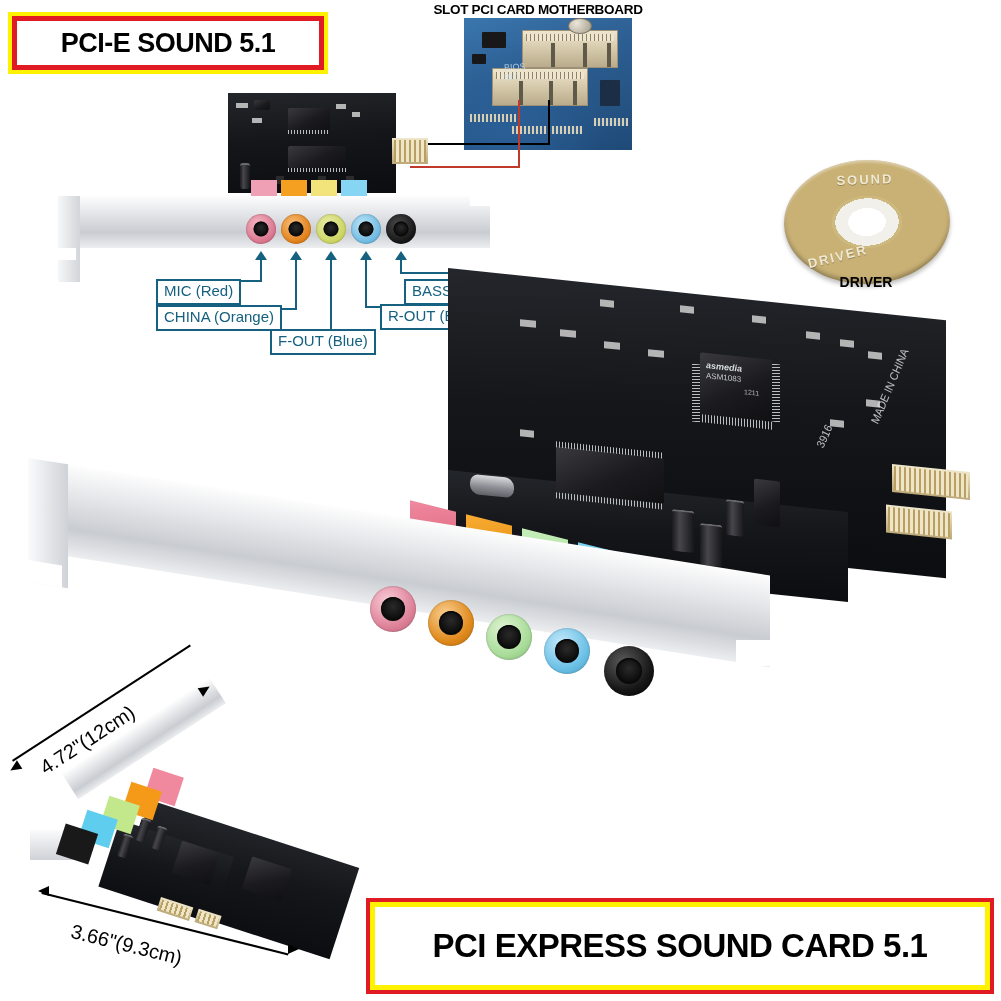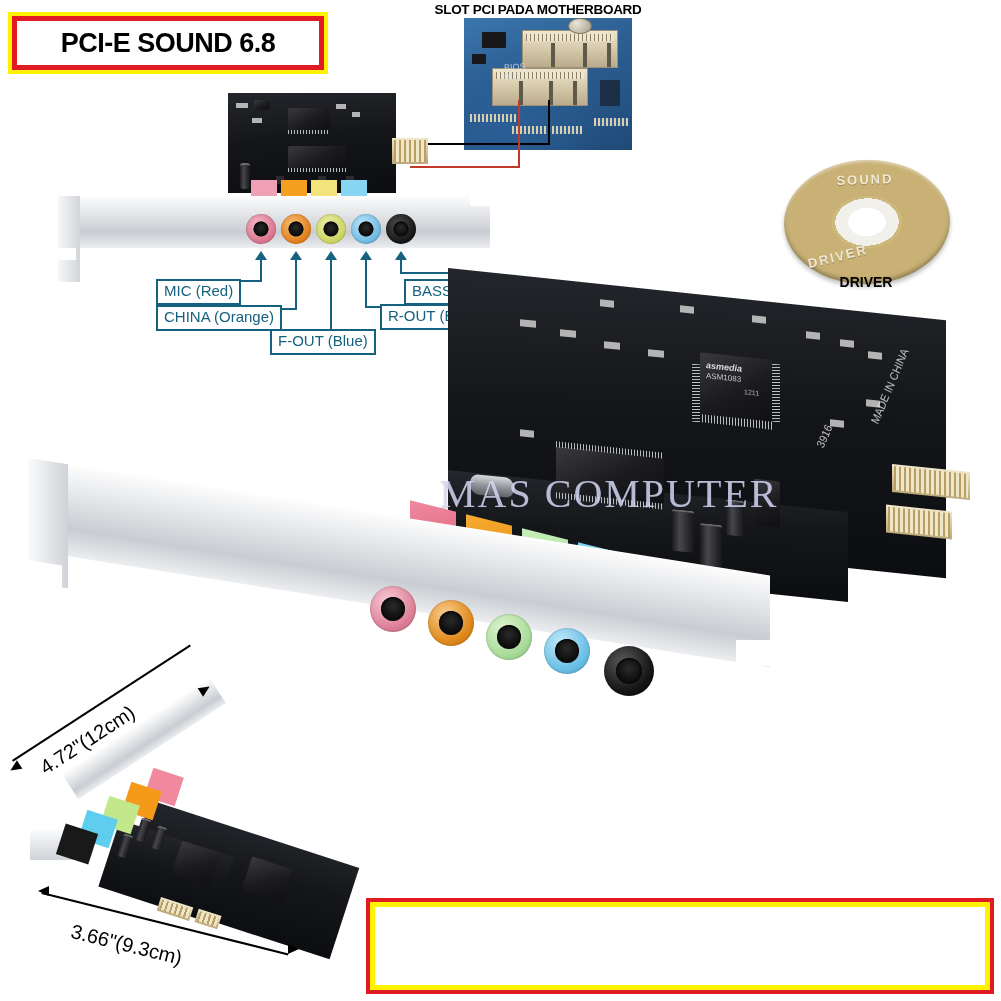--- a/index.html
+++ b/index.html
@@ -322,25 +322,25 @@
     width: 0; height: 0;
   }
 </style>
 </head>
 <body>
 
 <div id="stage">
 
   <div class="banner-top">
     <div class="banner-top-inner">
-      <span class="banner-top-text">PCI-E SOUND 6.8</span>
-    </div>
-  </div>
-
-  <div class="mb-title">SLOT PCI PADA MOTHERBOARD</div>
+      <span class="banner-top-text">PCI-E SOUND 5.1</span>
+    </div>
+  </div>
+
+  <div class="mb-title">SLOT PCI CARD MOTHERBOARD</div>
   <div class="mb-photo">
 
     <div class="mb-slot" style="left:58px; top:12px; width:96px; height:38px;">
       <div class="teeth"></div>
       <div class="gap" style="left:28px; top:12px; width:4px; height:24px;"></div>
       <div class="gap" style="left:60px; top:12px; width:4px; height:24px;"></div>
       <div class="gap" style="left:84px; top:12px; width:4px; height:24px;"></div>
     </div>
 
     <div class="mb-slot" style="left:28px; top:50px; width:96px; height:38px;">
@@ -516,21 +516,20 @@
       <div class="hole" style="width:24px; height:24px;"></div>
     </div>
     <div class="jack" style="left:544px; top:628px; width:46px; height:46px; background:radial-gradient(circle at 38% 32%, #c5e9fa, #6bc0e6 62%, #4a9cc3 100%);">
       <div class="hole" style="width:24px; height:24px;"></div>
     </div>
     <div class="jack" style="left:604px; top:646px; width:50px; height:50px; background:radial-gradient(circle at 38% 32%, #5a5a5a, #161616 62%, #000 100%);">
       <div class="hole" style="width:26px; height:26px;"></div>
     </div>
   </div>
 
-  <div class="watermark">MAS COMPUTER</div>
 
   <div>
 
     <div class="pcb" style="left:150px; top:800px; width:220px; height:96px; transform:rotate(18deg); transform-origin:left top;"></div>
     <div class="pcb" style="left:120px; top:820px; width:120px; height:70px; transform:rotate(18deg); transform-origin:left top;"></div>
 
     <div class="bracket" style="left:62px; top:774px; width:176px; height:30px; transform:rotate(-33deg); transform-origin:left top;"></div>
     <div class="bracket" style="left:30px; top:830px; width:58px; height:30px; background:linear-gradient(180deg,#fafbfc,#cfd2d7);"></div>
 
     <div class="jackblock" style="left:148px; top:772px; width:32px; height:30px; background:#f0889e; transform:rotate(18deg);"></div>
@@ -559,17 +558,18 @@
   <div class="dim-text" style="left:36px; top:760px; transform:rotate(-33deg); transform-origin:left top;">4.72"(12cm)</div>
 
   <div class="dim-line" style="left:42px; top:892px; width:254px; transform:rotate(14deg); transform-origin:left top;"></div>
   <div class="arrowhead" style="left:38px; top:886px; border-top:5px solid transparent; border-bottom:5px solid transparent; border-right:11px solid #000;"></div>
   <div class="arrowhead" style="left:288px; top:944px; border-top:5px solid transparent; border-bottom:5px solid transparent; border-left:11px solid #000;"></div>
   <div class="dim-text" style="left:74px; top:920px; transform:rotate(14deg); transform-origin:left top;">3.66"(9.3cm)</div>
 
   <div class="banner-bottom">
     <div class="banner-bottom-mid">
       <div class="banner-bottom-inner">
+        <span class="banner-bottom-l1">PCI EXPRESS SOUND CARD 5.1</span>
       </div>
     </div>
   </div>
 
 </div>
 
 </body></html>

